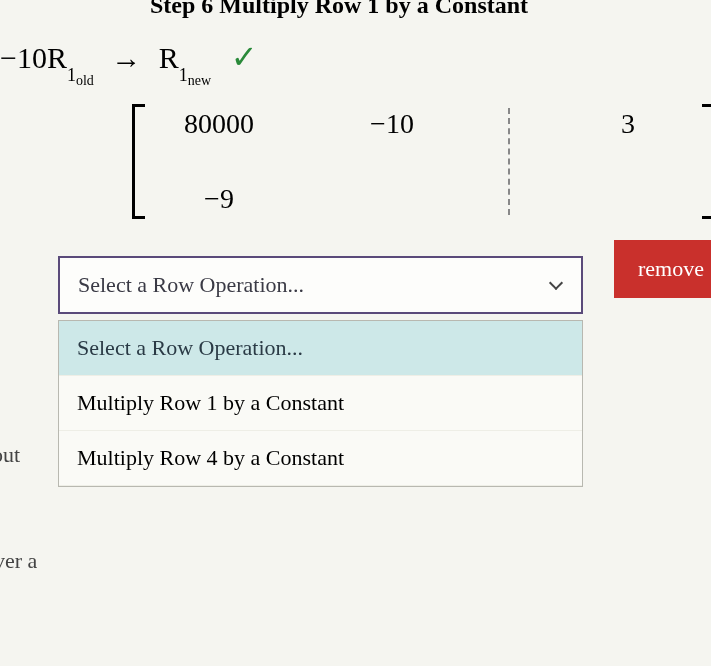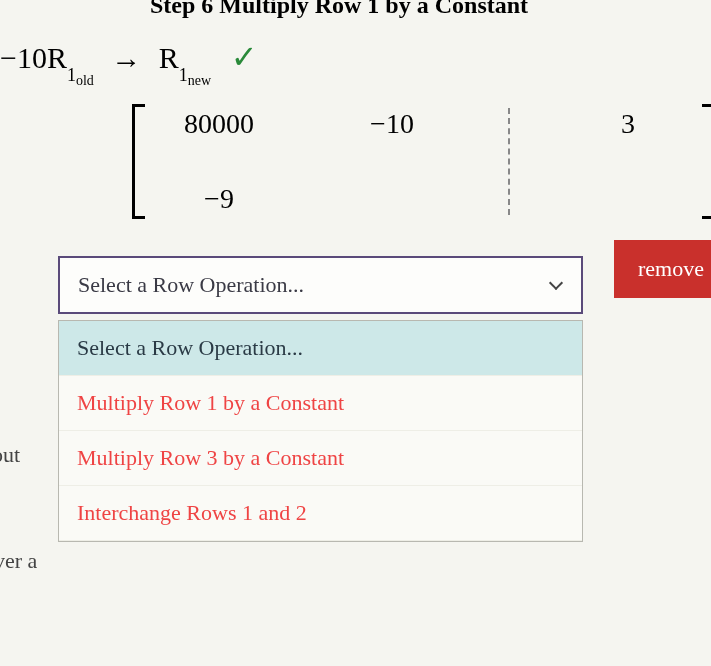--- a/index.html
+++ b/index.html
@@ -129,21 +129,21 @@
       transform: rotate(45deg);
     }
     .dropdown {
       border: 1px solid #b8b8b0;
       background: #fafaf6;
       margin-top: 6px;
     }
     .dropdown-item {
       padding: 14px 18px;
       font-size: 22px;
-      color: #ef4444;
+      color: #000000;
       border-bottom: 1px solid #eeeee6;
       cursor: pointer;
     }
     .dropdown-item.selected {
       background: #cde8e8;
       color: #2a3a45;
     }
     .remove-btn {
       position: absolute;
       top: 240px;
@@ -196,21 +196,20 @@
 </div>
 
 <div class="select-wrapper">
   <div class="select-box">
     <span>Select a Row Operation...</span>
     <span class="chevron"></span>
   </div>
   <div class="dropdown">
     <div class="dropdown-item selected">Select a Row Operation...</div>
     <div class="dropdown-item">Multiply Row 1 by a Constant</div>
-    <div class="dropdown-item">Multiply Row 3 by a Constant</div>
-    <div class="dropdown-item">Interchange Rows 1 and 2</div>
+    <div class="dropdown-item">Multiply Row 4 by a Constant</div>
   </div>
 </div>
 
 <button class="remove-btn">remove</button>
 
 <div class="side-text-1">out</div>
 <div class="side-text-2">ver a</div>
 
 </body></html>

